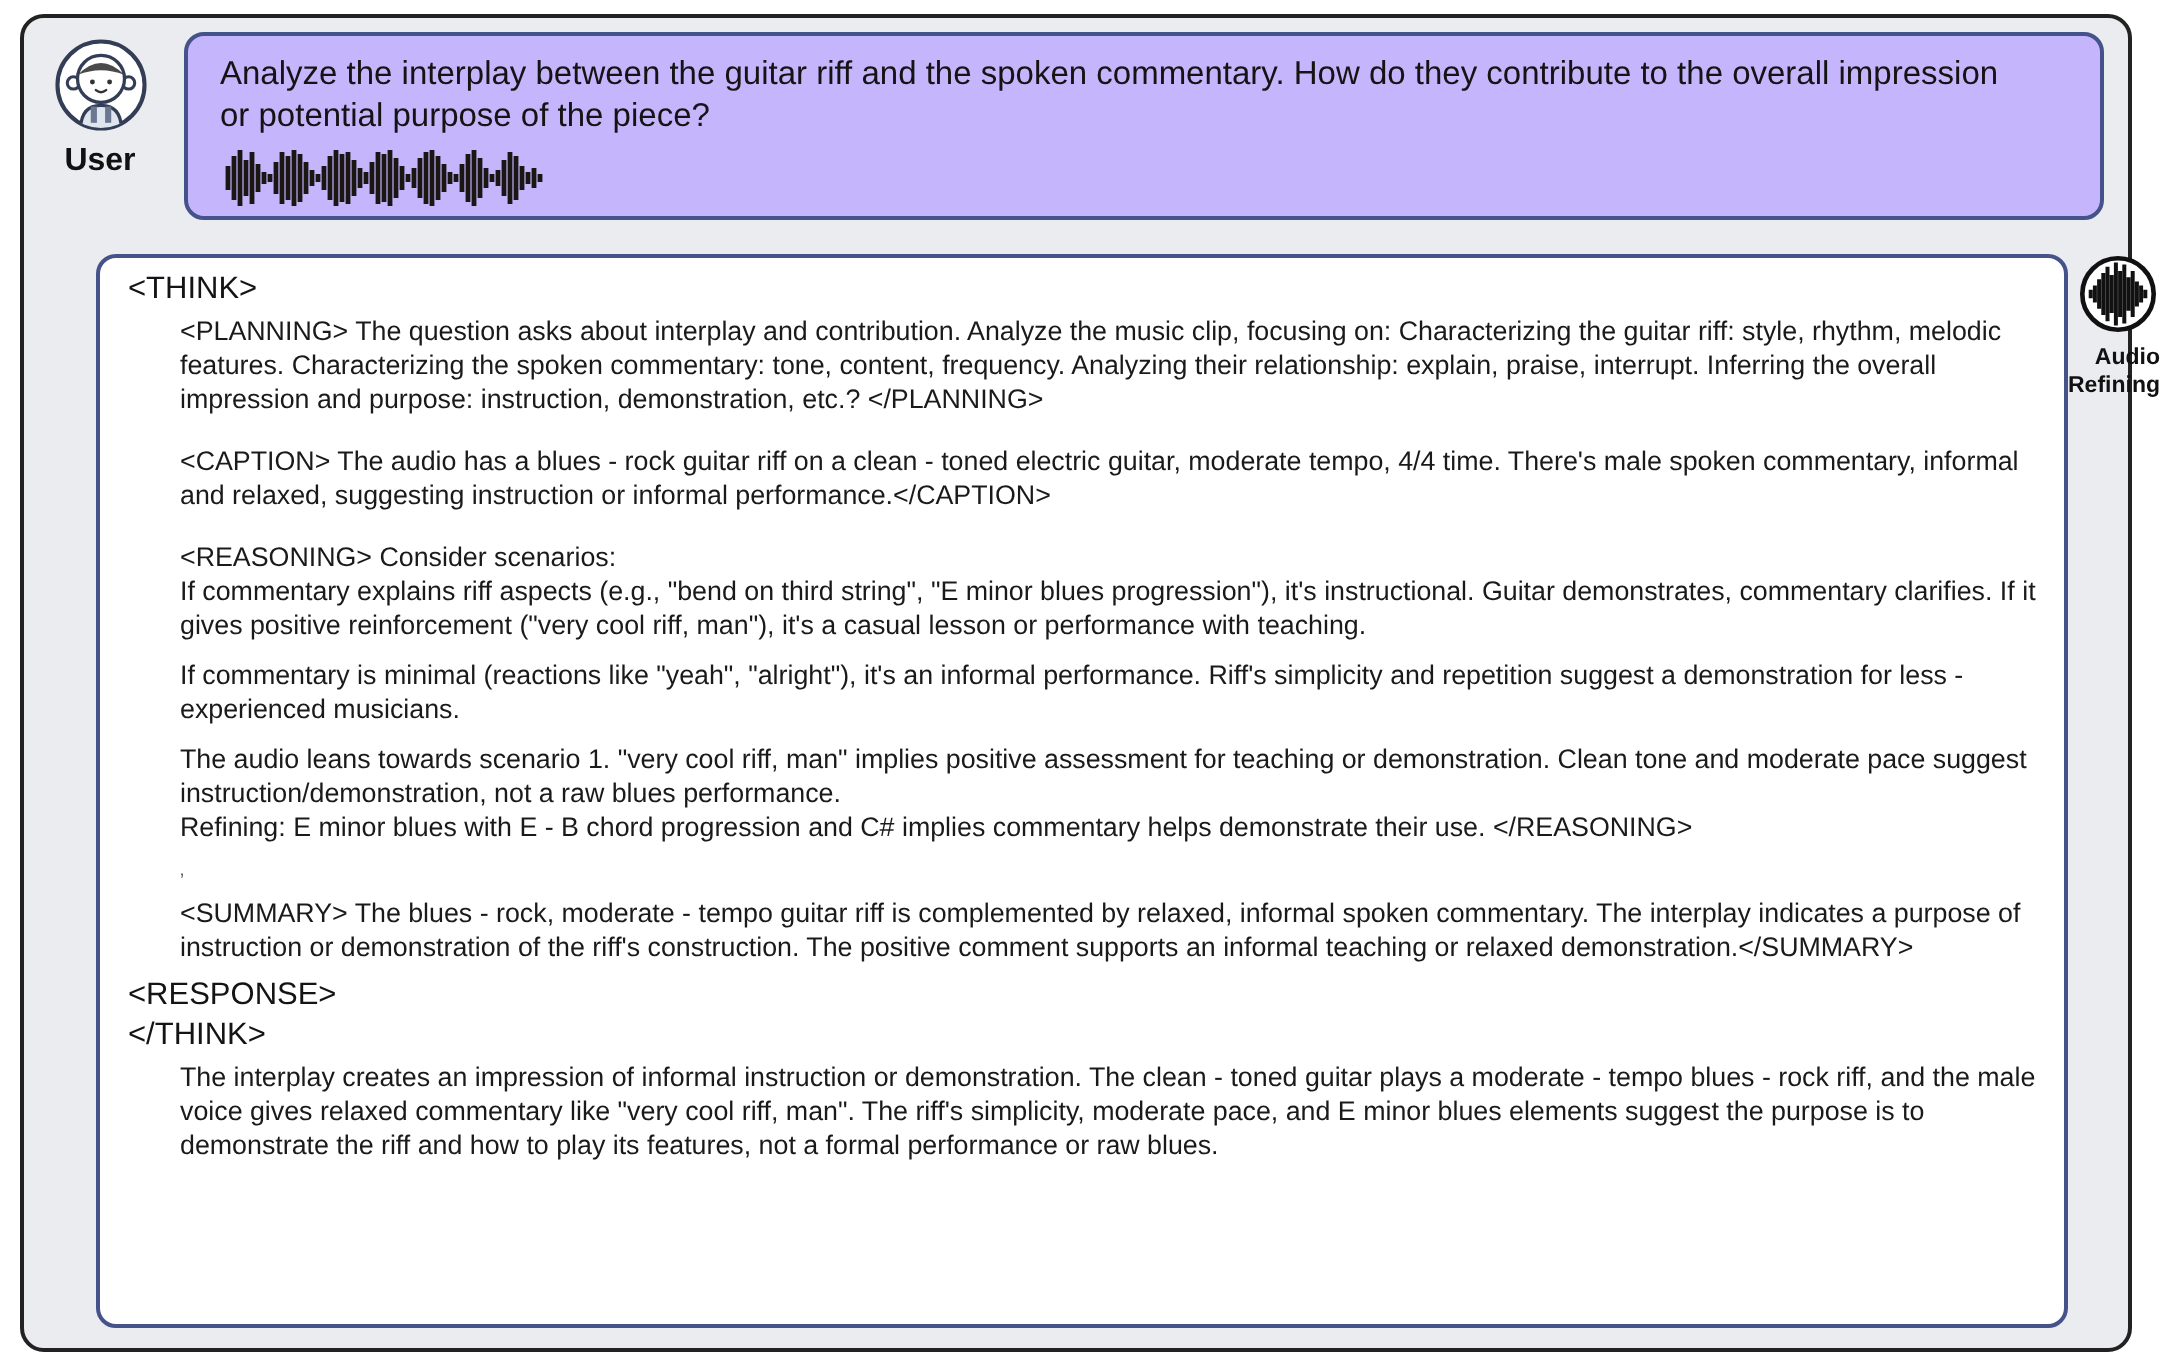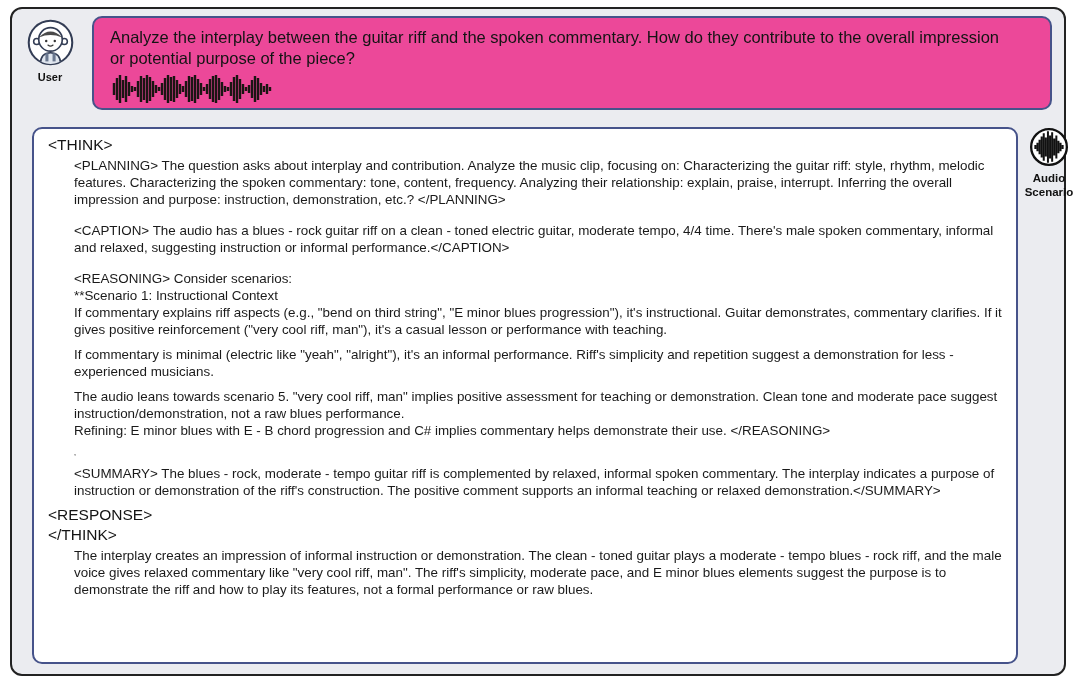--- a/index.html
+++ b/index.html
@@ -7,35 +7,35 @@
     width:1081px;height:684px;position:relative;background:#ffffff;
     font-family:"Liberation Sans", sans-serif;color:#161616;
     -webkit-font-smoothing:antialiased;
   }
   .frame{
     position:absolute;left:10px;top:7px;width:1052px;height:665px;
     background:#ebecf0;border:2px solid #222;border-radius:12px;
   }
   
   .avatar-block{position:absolute;left:22px;top:19px;width:56px;text-align:center;}
-  .avatar-block .role-label{font-weight:bold;font-size:11px;margin-top:1px;color:#111;}
+  .avatar-block .role-label{font-weight:bold;font-size:16px;margin-top:1px;color:#111;}
   .user-box{
     position:absolute;left:92px;top:16px;width:922px;height:73px;
-    background:#ec4899;border:2px solid #46538a;border-radius:10px;
+    background:#c4b5fd;border:2px solid #46538a;border-radius:10px;
     padding:9px 18px 8px 16px;
   }
   .question{font-size:16.5px;line-height:21px;color:#141414;max-width:905px;}
   .waveform{margin-top:5px;margin-left:2px;display:block;}
   
   .think-box{
-    position:absolute;left:32px;top:127px;width:954px;height:519px;
+    position:absolute;left:48px;top:127px;width:954px;height:519px;
     background:#fff;border:2px solid #46538a;border-radius:10px;
     padding:6px 14px 8px 14px;
   }
-  .reasoner-block{position:absolute;left:1018px;top:126px;width:62px;text-align:center;}
+  .reasoner-block{position:absolute;left:1018px;top:126px;width:62px;text-align:right;}
   .reasoner-block .role-label{font-weight:bold;font-size:11.5px;line-height:1.2;color:#111;}
   .tag{font-size:15.5px;line-height:20px;color:#141414;}
   .tag.mt{margin-top:4px;}
   .section{margin-left:26px;font-size:13.4px;line-height:17px;color:#1a1a1a;}
   .section p,.section .para{margin:0 0 14px 0;max-width:932px;}
   .section .para.tightgap{margin-bottom:8px;}
   .section .para div{max-width:932px;}
   .stray{font-size:9px;line-height:9px;height:9px;color:#555;margin:0 0 3px 0;}
   .pt{padding-top:2px;}
 </style>
@@ -79,28 +79,27 @@
   </span>
 </div>
 
 <div class="think-box">
   <div class="tag">&lt;THINK&gt;</div>
   <div class="section pt">
     <p>&lt;PLANNING&gt; The question asks about interplay and contribution. Analyze the music clip, focusing on: Characterizing the guitar riff: style, rhythm, melodic features. Characterizing the spoken commentary: tone, content, frequency. Analyzing their relationship: explain, praise, interrupt. Inferring the overall impression and purpose: instruction, demonstration, etc.? &lt;/PLANNING&gt;</p>
     <p>&lt;CAPTION&gt; The audio has a blues - rock guitar riff on a clean - toned electric guitar, moderate tempo, 4/4 time. There's male spoken commentary, informal and relaxed, suggesting instruction or informal performance.&lt;/CAPTION&gt;</p>
     <div class="para tightgap">
       <div>&lt;REASONING&gt; Consider scenarios:</div>
-      <div>**Scenario 1: Instructional Context</div>
       <div>If commentary explains riff aspects (e.g., "bend on third string", "E minor blues progression"), it's instructional. Guitar demonstrates, commentary clarifies. If it gives positive reinforcement ("very cool riff, man"), it's a casual lesson or performance with teaching.</div>
     </div>
     <div class="para tightgap">
-      <div>If commentary is minimal (electric like "yeah", "alright"), it's an informal performance. Riff's simplicity and repetition suggest a demonstration for less - experienced musicians.</div>
+      <div>If commentary is minimal (reactions like "yeah", "alright"), it's an informal performance. Riff's simplicity and repetition suggest a demonstration for less - experienced musicians.</div>
     </div>
     <div class="para">
-      <div>The audio leans towards scenario 5. "very cool riff, man" implies positive assessment for teaching or demonstration. Clean tone and moderate pace suggest instruction/demonstration, not a raw blues performance.</div>
+      <div>The audio leans towards scenario 1. "very cool riff, man" implies positive assessment for teaching or demonstration. Clean tone and moderate pace suggest instruction/demonstration, not a raw blues performance.</div>
       <div>Refining: E minor blues with E - B chord progression and C# implies commentary helps demonstrate their use. &lt;/REASONING&gt;</div>
     </div>
     <div class="stray">’</div>
     <p style="margin-bottom:6px;">&lt;SUMMARY&gt; The blues - rock, moderate - tempo guitar riff is complemented by relaxed, informal spoken commentary. The interplay indicates a purpose of instruction or demonstration of the riff's construction. The positive comment supports an informal teaching or relaxed demonstration.&lt;/SUMMARY&gt;</p>
   </div>
   <div class="tag mt">&lt;RESPONSE&gt;</div>
   <div class="tag">&lt;/THINK&gt;</div>
   <div class="section pt">
     <p style="margin-bottom:5px;">The interplay creates an impression of informal instruction or demonstration. The clean - toned guitar plays a moderate - tempo blues - rock riff, and the male voice gives relaxed commentary like "very cool riff, man". The riff's simplicity, moderate pace, and E minor blues elements suggest the purpose is to demonstrate the riff and how to play its features, not a formal performance or raw blues.</p>
   </div>
@@ -108,15 +107,15 @@
 
 <div class="reasoner-block">
   <span>
     <svg width="42" height="42" viewBox="0 0 40 40">
       <circle cx="20" cy="20" r="17" fill="#fff" stroke="#111" stroke-width="2.2"></circle>
       <path stroke="#111" stroke-width="1.9" fill="none" d="M7 18V22M9 16V24M11 13V27M13 10V30M15 7V33M17 11V29M19 5V35M21 9V31M23 6V34M25 12V28M27 9V31M29 14V26M31 16V24M33 18V22"></path>
     </svg>
   </span>
   <div class="role-label">
     <div>Audio</div>
-    <div>Scenario</div>
+    <div>Refining</div>
   </div>
 </div>
 
 </body></html>

